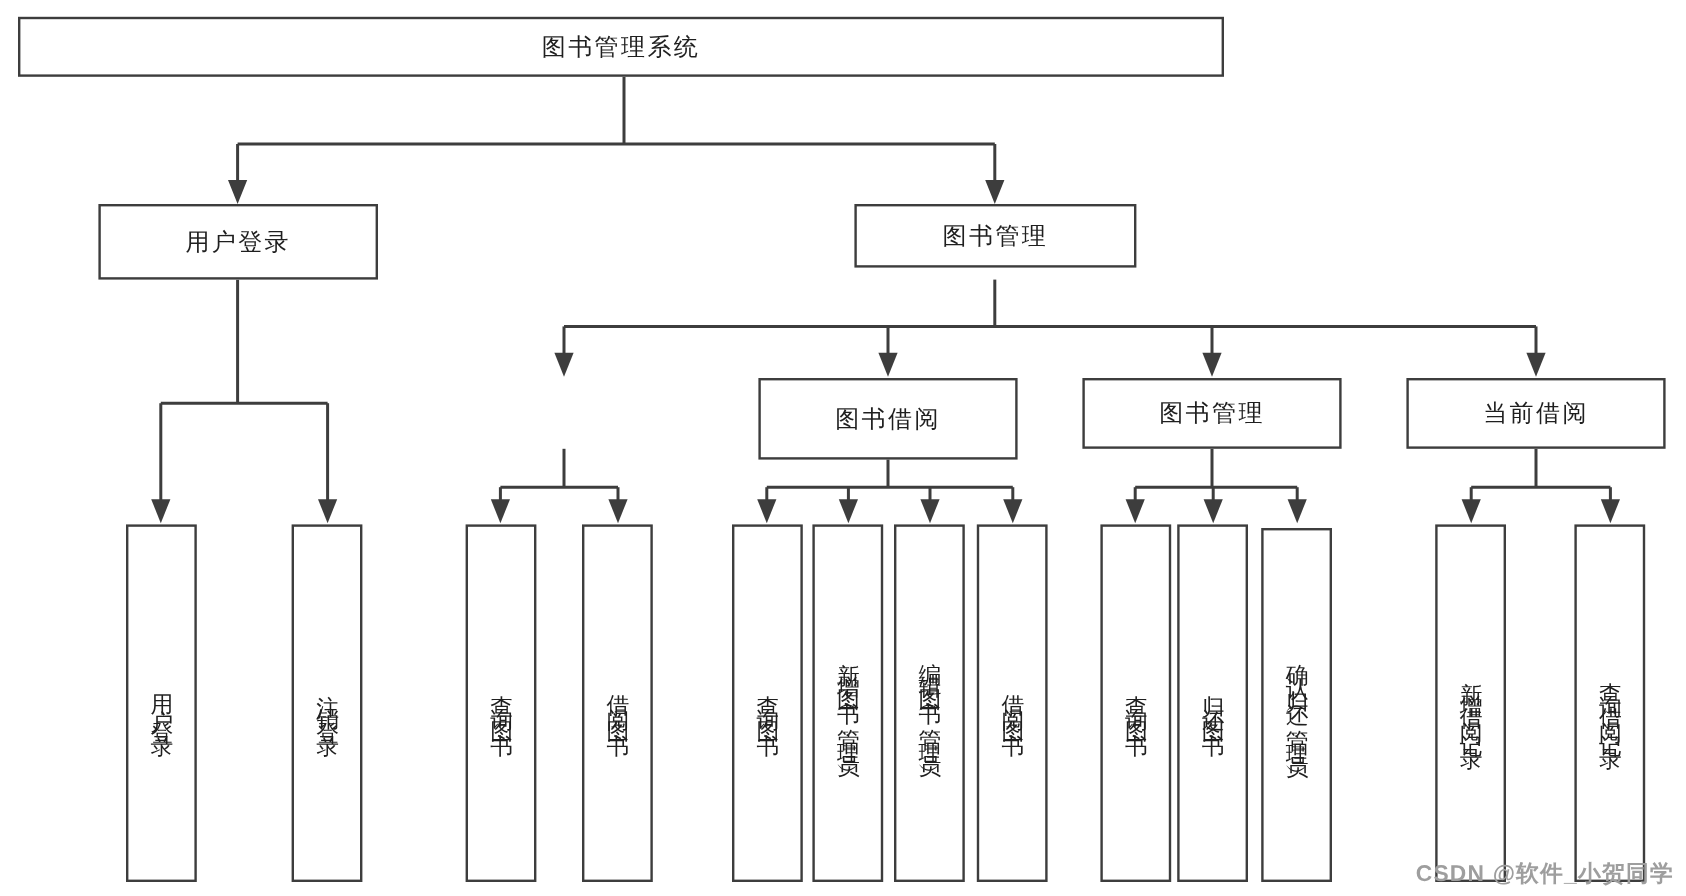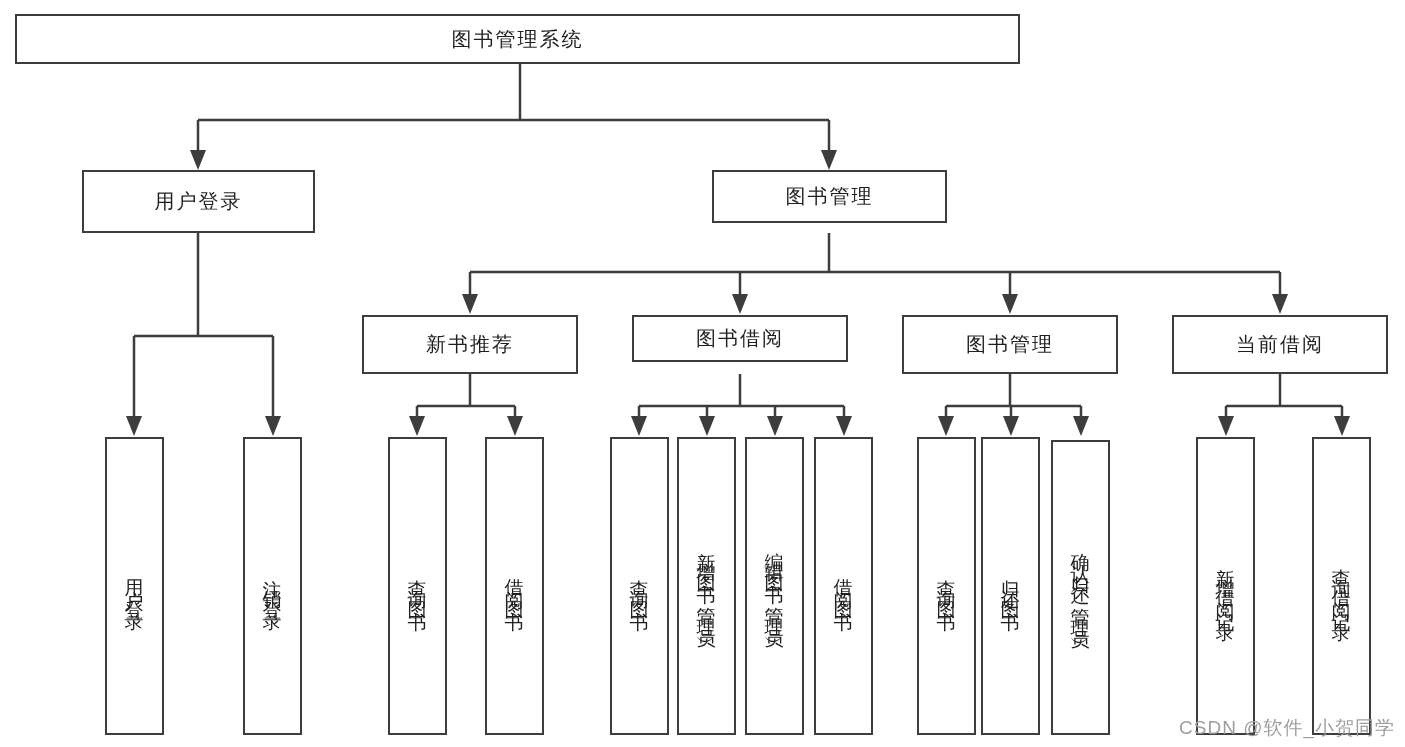--- a/index.html
+++ b/index.html
@@ -12,21 +12,21 @@
     position:absolute;box-sizing:border-box;border:2.5px solid #3d3d3d;background:#ffffff;
     display:flex;align-items:center;justify-content:center;color:#1f1f1f;z-index:1;
   }
   .hnode{font-size:20px;letter-spacing:2px;white-space:nowrap;}
   .vnode .vlabel{
     writing-mode:vertical-rl;text-orientation:mixed;
     font-size:19px;letter-spacing:11px;line-height:1;white-space:nowrap;
   }
   .watermark{
     position:absolute;right:10px;bottom:6px;z-index:5;
-    font-size:19px;letter-spacing:1px;color:#9e9e9e;white-space:nowrap;
+    font-size:19px;letter-spacing:1px;color:#9e9e9e;white-space:nowrap;font-weight:bold;
   }
 </style>
 </head>
 <body>
 
 <div class="canvas">
 
   <svg class="connectors" viewBox="0 0 1405 747" xmlns="http://www.w3.org/2000/svg">
     <g stroke="#3d3d3d" stroke-width="2.5" fill="none">
 
@@ -98,24 +98,21 @@
     <span>图书管理系统</span>
   </div>
 
   <div class="node hnode" style="left:82px;top:170px;width:233px;height:63px">
     <span>用户登录</span>
   </div>
   <div class="node hnode" style="left:712px;top:170px;width:235px;height:53px">
     <span>图书管理</span>
   </div>
 
-  <div class="node hnode" style="left:362px;top:315px;width:216px;height:59px">
-    <span>新书推荐</span>
-  </div>
-  <div class="node hnode" style="left:632px;top:315px;width:216px;height:47px">
+  <div class="node hnode" style="left:632px;top:315px;width:216px;height:68px">
     <span>图书借阅</span>
   </div>
   <div class="node hnode" style="left:902px;top:315px;width:216px;height:59px">
     <span>图书管理</span>
   </div>
   <div class="node hnode" style="left:1172px;top:315px;width:216px;height:59px">
     <span>当前借阅</span>
   </div>
 
   <div class="node vnode" style="left:105px;top:437px;width:59px;height:298px">

